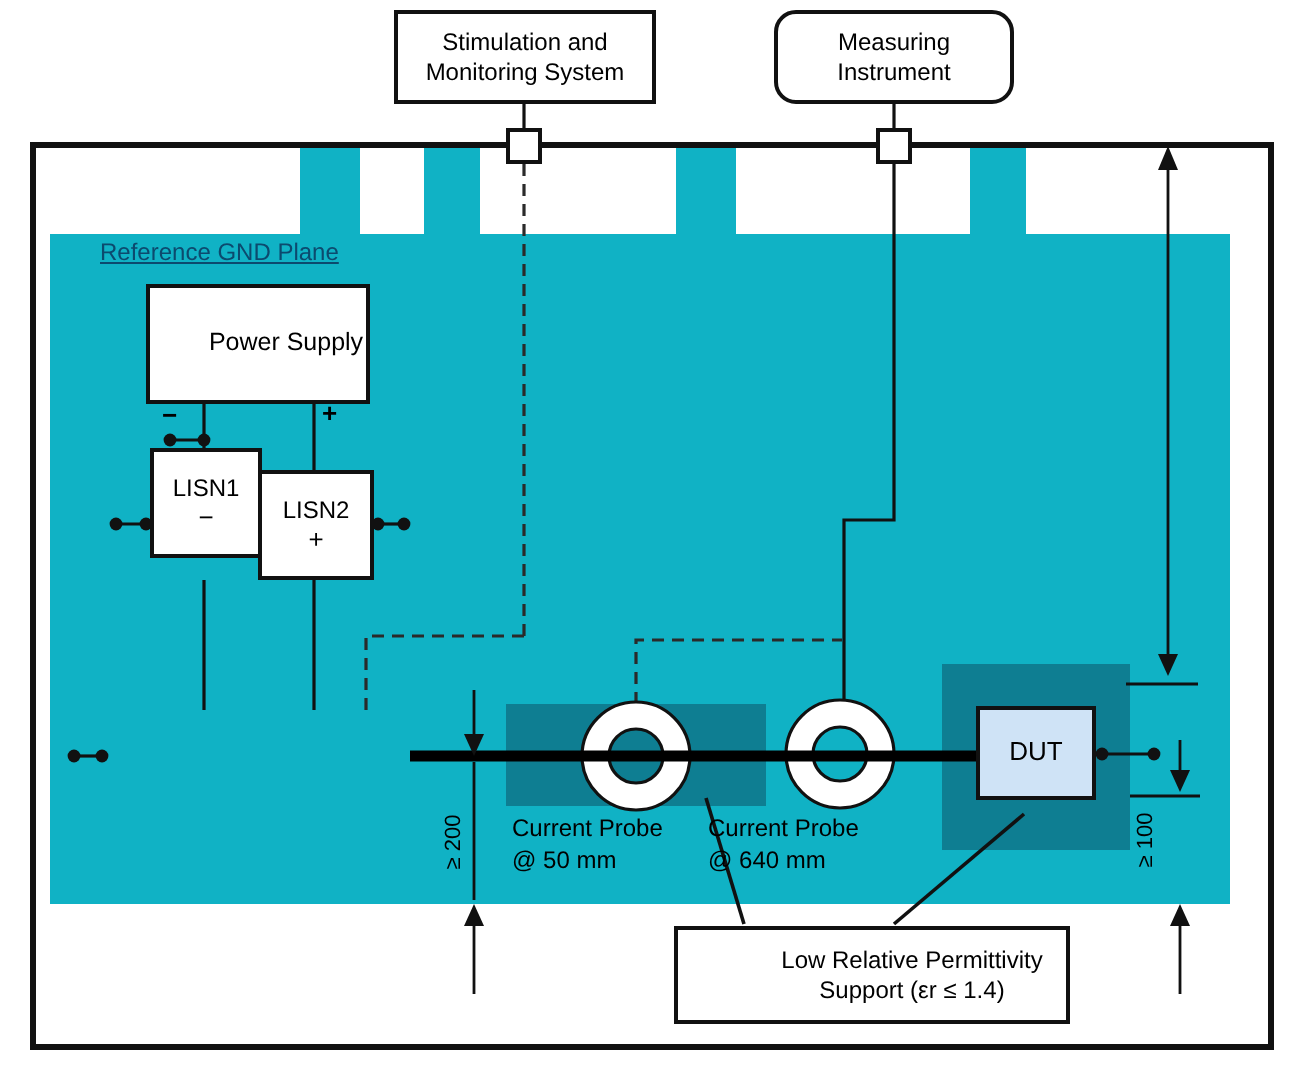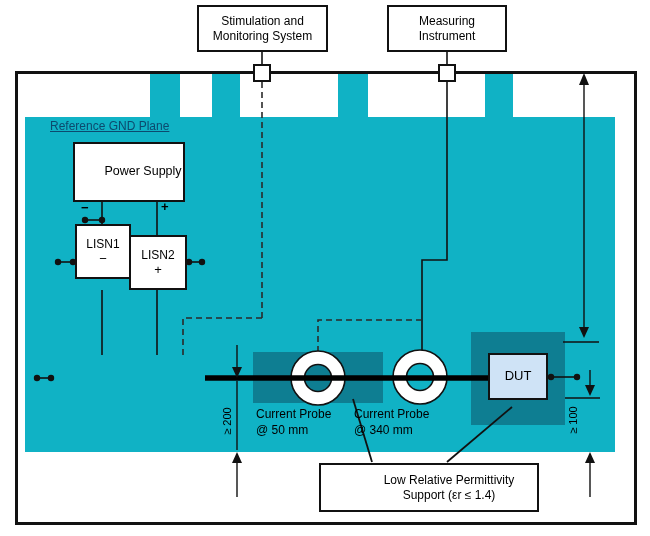--- a/index.html
+++ b/index.html
@@ -145,21 +145,21 @@
       <line x1="565" y1="398" x2="600" y2="398" stroke-width="1.6"></line>
       <polygon points="590,452 585,463 595,463" stroke="none"></polygon>
       <line x1="590" y1="462" x2="590" y2="497" stroke-width="1.4"></line>
     </g>
   </svg>
 
   <div class="box toplayer" style="left:197px;top:5px;width:131px;height:47px;">
     <span>Stimulation and</span>
     <span>Monitoring System</span>
   </div>
-  <div class="box toplayer" style="left:387px;top:5px;width:120px;height:47px;">
+  <div class="box toplayer" style="left:387px;top:5px;width:120px;height:47px;border-radius:11px;">
     <span>Measuring</span>
     <span>Instrument</span>
   </div>
 
   <div class="connector" style="left:253px;top:64px;"></div>
   <div class="connector" style="left:438px;top:64px;"></div>
 
   <div id="ref-gnd-label">Reference GND Plane</div>
 
   <div class="box toplayer" style="left:73px;top:142px;width:112px;height:60px;font-size:12.5px;padding-left:28px;">
@@ -181,24 +181,24 @@
   <div class="box toplayer" style="left:488px;top:353px;width:60px;height:47px;background:var(--dut-fill);font-size:13px;text-align:right;">
     <span>DUT</span>
   </div>
 
   <div class="caption" style="left:256px;top:407px;width:124px;">
     <div>Current Probe</div>
     <div>@ 50 mm</div>
   </div>
   <div class="caption" style="left:354px;top:407px;width:124px;">
     <div>Current Probe</div>
-    <div>@ 340 mm</div>
-  </div>
-
-  <div class="box toplayer" style="left:319px;top:463px;width:220px;height:49px;padding-left:40px;">
+    <div>@ 640 mm</div>
+  </div>
+
+  <div class="box toplayer" style="left:337px;top:463px;width:198px;height:49px;padding-left:40px;">
     <span>Low Relative Permittivity</span>
     <span>Support (εr ≤ 1.4)</span>
   </div>
 
   <div class="dimlabel" style="left:205px;top:414px;">≥ 200</div>
   <div class="dimlabel" style="left:551px;top:413px;">≥ 100</div>
 
 </div>
 
 </body></html>

